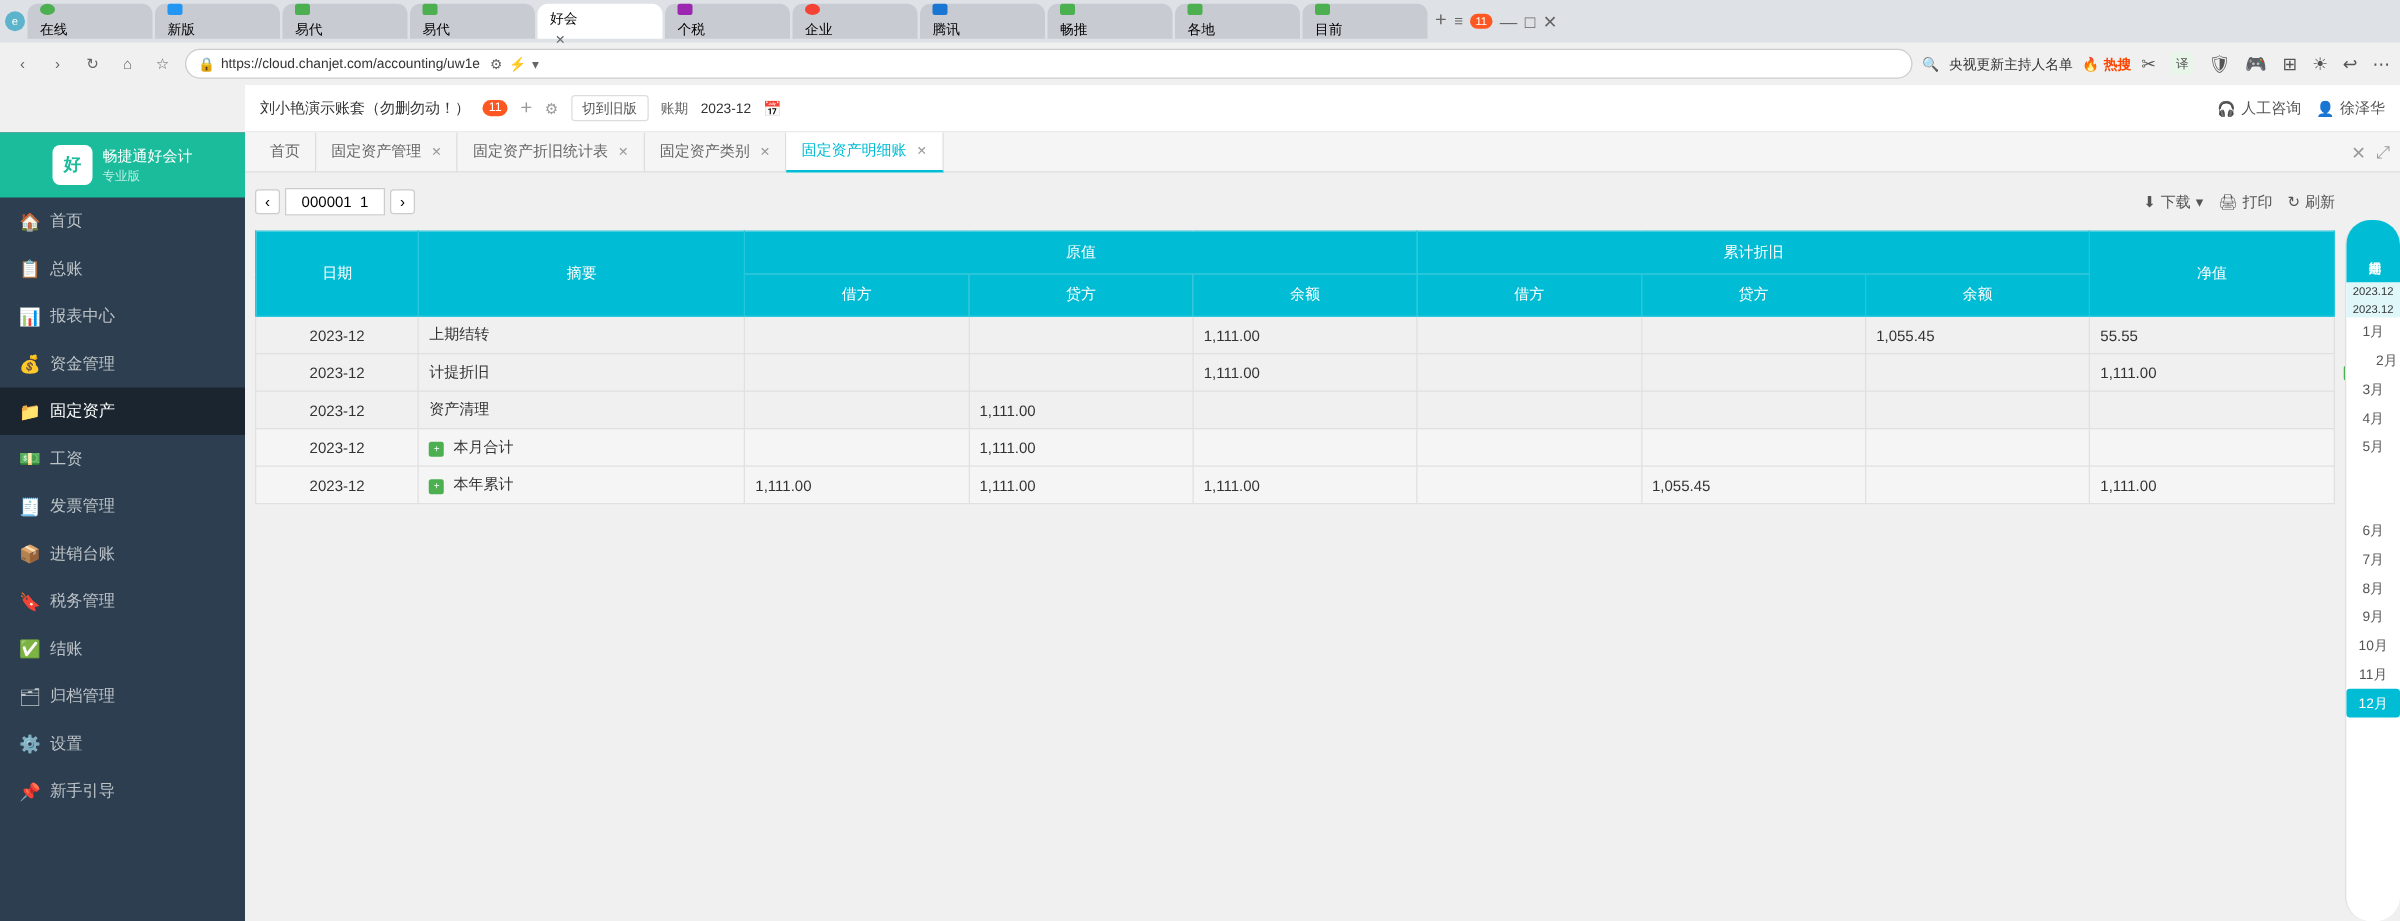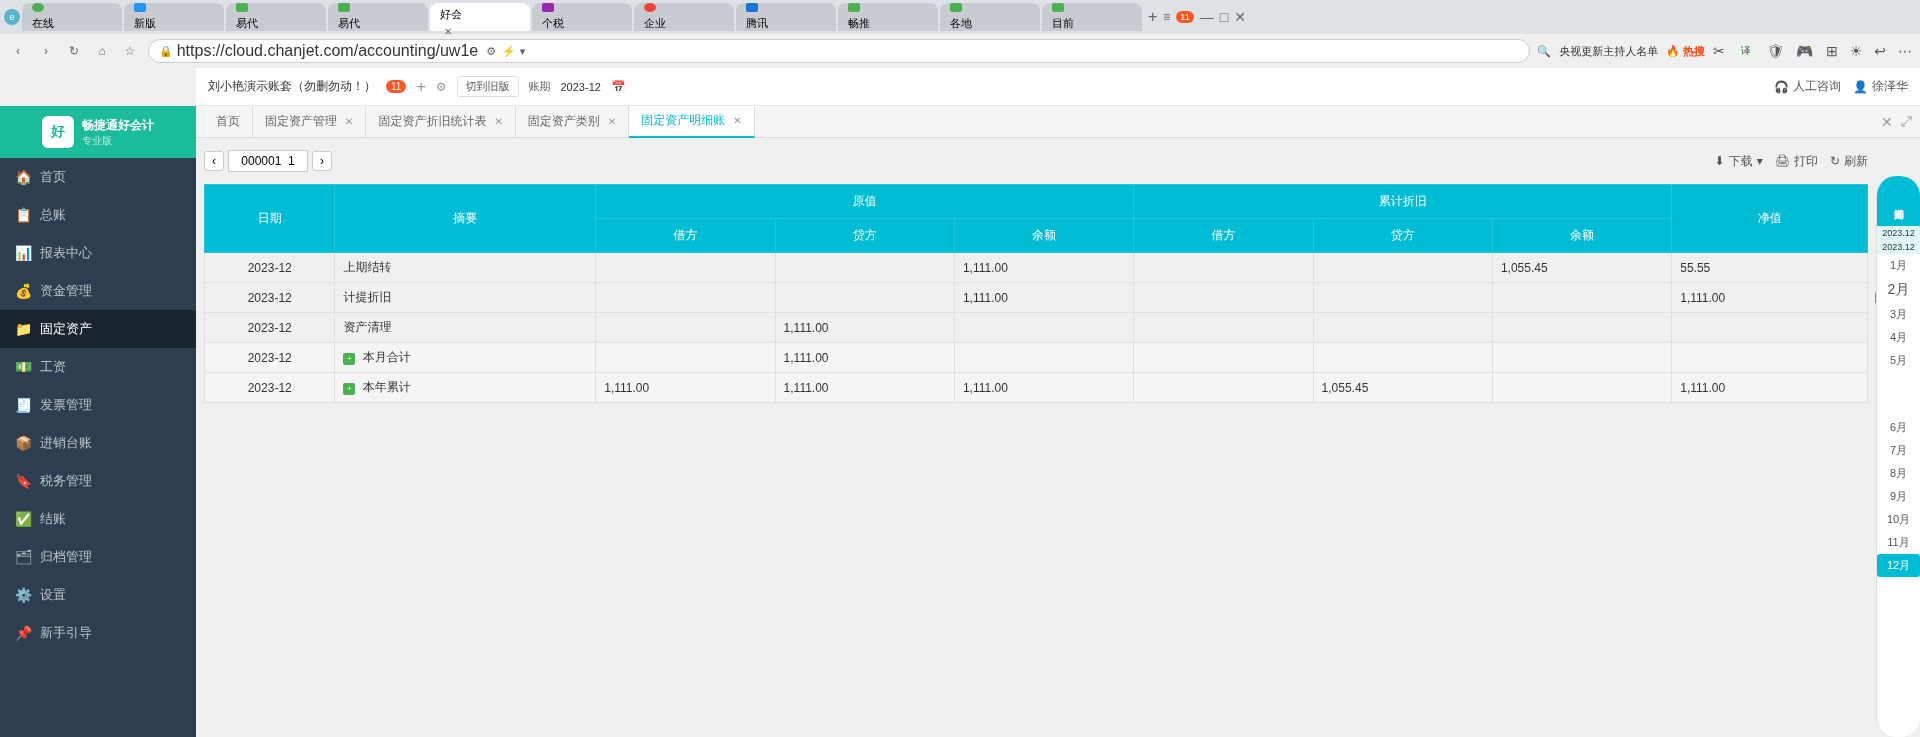--- a/index.html
+++ b/index.html
@@ -124,21 +124,21 @@
   </div>
 
   <div class="nav-bar">
     <span class="nav-btn">‹</span>
     <span class="nav-btn">›</span>
     <span class="nav-btn">↻</span>
     <span class="nav-btn">⌂</span>
     <span class="nav-btn">☆</span>
     <div class="address-bar">
       <span class="lock">🔒</span>
-      <span style="font-size:16px;color:#333;">https://cloud.chanjet.com/accounting/uw1e</span>
+      <span style="font-size:11px;color:#333;">https://cloud.chanjet.com/accounting/uw1e</span>
       <span style="color:#666;margin-left:4px;">⚙</span>
       <span style="color:#00bcd4;margin-left:2px;">⚡</span>
       <span style="color:#666;">▾</span>
     </div>
     <div class="search-section">
       <span>🔍</span>
       <span>央视更新主持人名单</span>
       <span style="color:#ff4400;font-weight:bold;">🔥 <span>热搜</span></span>
     </div>
     <div class="nav-icons">
@@ -153,21 +153,21 @@
     </div>
   </div>
 </div>
 
 <div class="full-layout">
 
   <div class="sidebar">
     <div class="sidebar-brand" style="background:#1abc9c;height:52px;display:flex;align-items:center;padding:0 10px;gap:8px;">
       <div style="width:32px;height:32px;background:#fff;border-radius:6px;display:flex;align-items:center;justify-content:center;font-size:14px;font-weight:bold;color:#1abc9c;">好</div>
       <div>
-        <div style="color:#fff;font-size:12px;font-weight:bold;">畅捷通好会计</div>
+        <div style="color:#fff;font-size:12px;font-weight:normal;">畅捷通好会计</div>
         <div style="color:rgba(255,255,255,0.7);font-size:10px;">专业版</div>
       </div>
     </div>
 
     <div class="sidebar-item">
       <span class="sidebar-icon">🏠</span>
       <span>首页</span>
     </div>
     <div class="sidebar-item">
       <span class="sidebar-icon">📋</span>
@@ -392,21 +392,21 @@
 
       </div>
 
       <div class="period-panel" style="width:44px;border-left:1px solid #e0e0e0;background:#fff;display:flex;flex-direction:column;border-radius:20px;">
         <div style="background:#00bcd4;color:#fff;font-size:10px;padding:4px 2px;text-align:center;writing-mode:vertical-rl;height:50px;display:flex;align-items:center;justify-content:center;">
           <span>期间选择</span>
         </div>
         <div style="font-size:9px;text-align:center;padding:2px;color:#333;background:#e0f7fa;">2023.12</div>
         <div style="font-size:9px;text-align:center;padding:2px;color:#333;background:#e0f7fa;">2023.12</div>
         <div style="padding:4px 2px;text-align:center;cursor:pointer;font-size:11px;color:#555;">1月</div>
-        <div style="padding:4px 2px;text-align:center;cursor:pointer;font-size:14px;color:#555;">2月</div>
+        <div style="padding:4px 2px;text-align:right;cursor:pointer;font-size:11px;color:#555;">2月</div>
         <div style="padding:4px 2px;text-align:center;cursor:pointer;font-size:11px;color:#555;">3月</div>
         <div style="padding:4px 2px;text-align:center;cursor:pointer;font-size:11px;color:#555;">4月</div>
         <div style="padding:4px 2px;text-align:center;cursor:pointer;font-size:11px;color:#555;">5月</div>
         <div style="padding:4px 2px;text-align:center;cursor:pointer;font-size:11px;color:#555;margin-top:44px;">6月</div>
         <div style="padding:4px 2px;text-align:center;cursor:pointer;font-size:11px;color:#555;">7月</div>
         <div style="padding:4px 2px;text-align:center;cursor:pointer;font-size:11px;color:#555;">8月</div>
         <div style="padding:4px 2px;text-align:center;cursor:pointer;font-size:11px;color:#555;">9月</div>
         <div style="padding:4px 2px;text-align:center;cursor:pointer;font-size:11px;color:#555;">10月</div>
         <div style="padding:4px 7px;text-align:center;cursor:pointer;font-size:11px;color:#555;">11月</div>
         <div style="padding:4px 2px;text-align:center;cursor:pointer;font-size:11px;color:#fff;background:#00bcd4;border-radius:3px;">12月</div>

